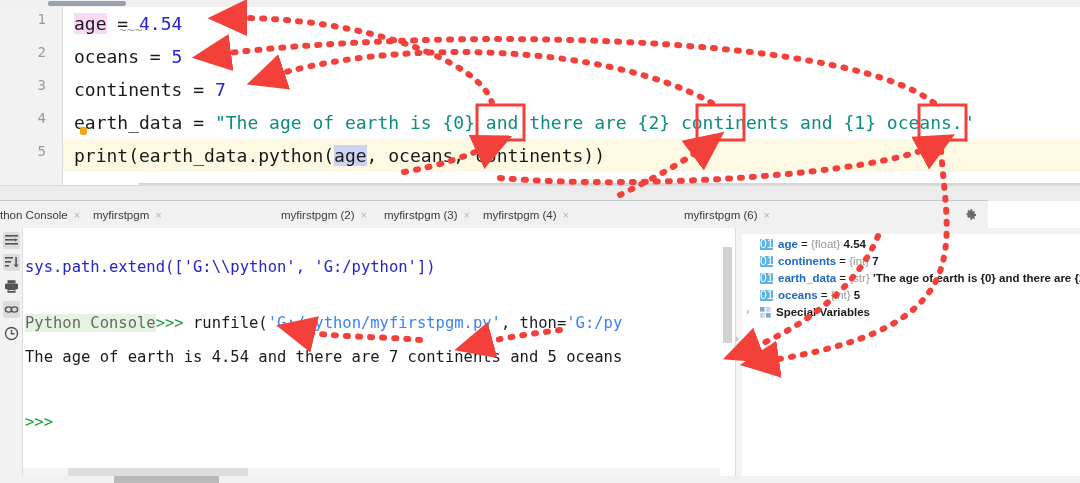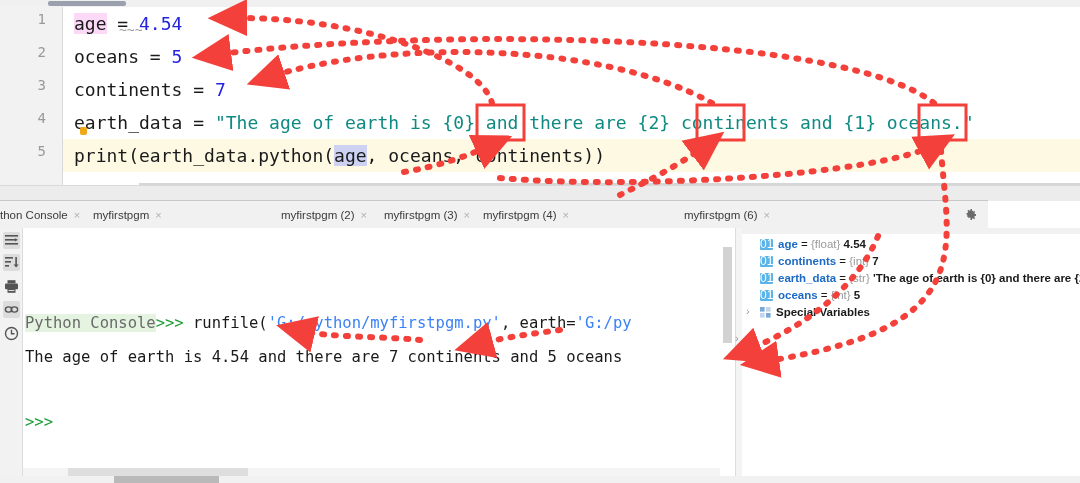--- a/index.html
+++ b/index.html
@@ -163,22 +163,23 @@
       <ellipse cx="5.6" cy="8.5" rx="3.2" ry="2.6" fill="none" stroke="#555" stroke-width="1.4"></ellipse>
       <ellipse cx="11.4" cy="8.5" rx="3.2" ry="2.6" fill="none" stroke="#555" stroke-width="1.4"></ellipse>
     </svg>
     <svg class="ctool" style="top:97px" viewBox="0 0 17 17">
       <circle cx="8.5" cy="8.5" r="6" fill="none" stroke="#555" stroke-width="1.4"></circle>
       <path d="M8.5 4.8v4h3" fill="none" stroke="#555" stroke-width="1.4"></path>
     </svg>
   </div>
 
   <div id="console-text">
-
-    <div class="conline" style="top:86px"><span class="pc-badge">Python Console</span><span class="c-prompt">&gt;&gt;&gt; </span><span class="c-black">runfile(</span><span class="c-teal">'G:/python/myfirstpgm.py'</span><span class="c-black">, earth=</span><span class="c-teal">'G:/py</span></div>
+    <div class="conline" style="top:30px"><span class="c-blue">sys.path.extend([</span><span class="c-blue">'G:\\python'</span><span class="c-blue">, </span><span class="c-blue">'G:/python'</span><span class="c-blue">])</span></div>
+
+    <div class="conline" style="top:86px"><span class="pc-badge">Python Console</span><span class="c-prompt">&gt;&gt;&gt; </span><span class="c-black">runfile(</span><span class="c-teal">'G:/python/myfirstpgm.py'</span><span class="c-black">, thon=</span><span class="c-teal">'G:/py</span></div>
 
     <div class="conline c-black" style="top:120px">The age of earth is 4.54 and there are 7 continents and 5 oceans</div>
 
     <div class="conline c-prompt" style="top:185px">&gt;&gt;&gt;</div>
   </div>
 
   <div id="console-vscroll">
     <div class="thumb"></div>
   </div>
 

